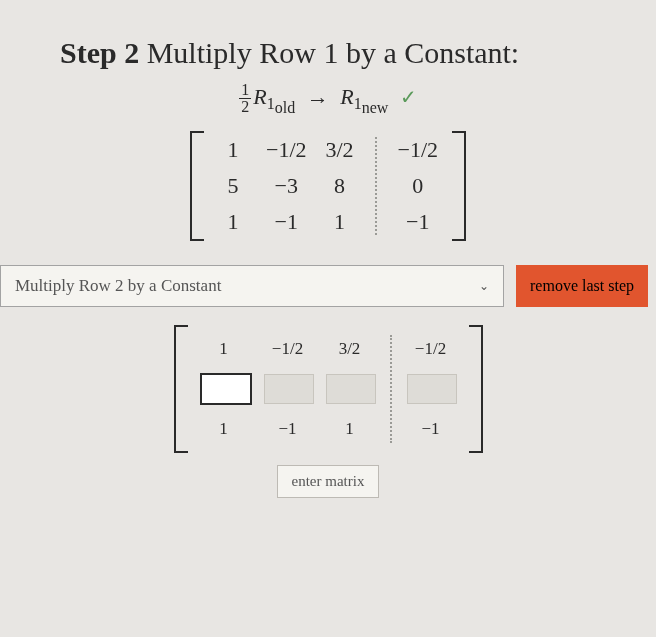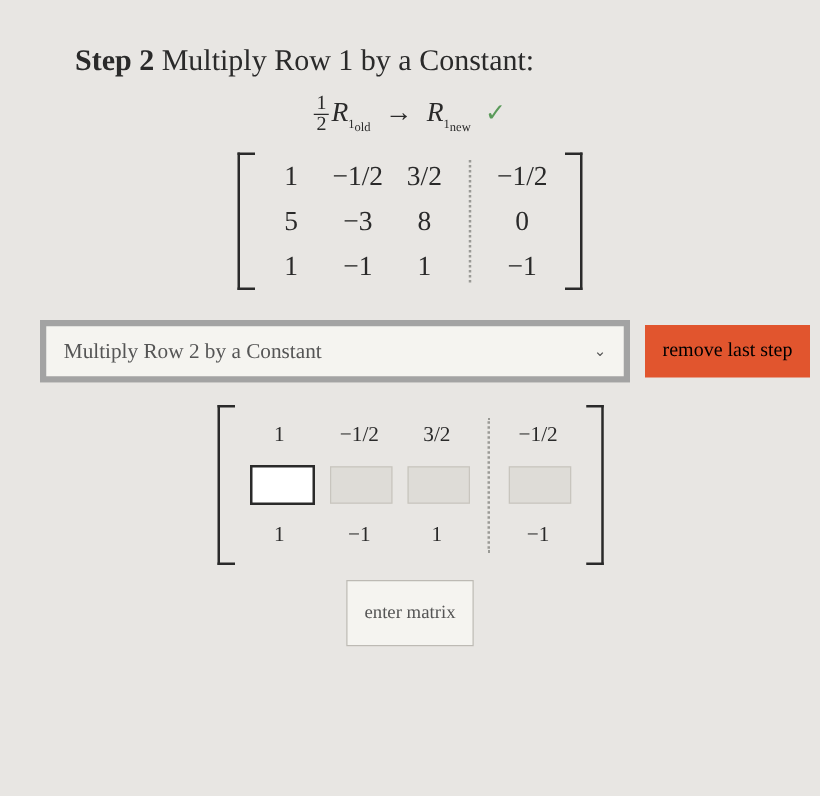--- a/index.html
+++ b/index.html
@@ -9,21 +9,21 @@
     font-family: Georgia, 'Times New Roman', serif;
     color: #2a2a2a;
     width: 656px;
     height: 637px;
     overflow: hidden;
   }
   .content {
     padding: 20px 30px 0 30px;
   }
   .step-header {
-    font-size: 24px;
+    font-size: 30px;
     margin: 16px 0 12px 30px;
   }
   .step-header .bold {
     font-weight: bold;
   }
   .operation-line {
     text-align: center;
     font-size: 22px;
     font-style: italic;
     margin: 8px 0 14px 0;
@@ -33,21 +33,21 @@
     display: inline-block;
     vertical-align: middle;
     text-align: center;
     font-style: normal;
     font-size: 16px;
     line-height: 1;
     margin-right: 2px;
   }
   .frac .num { display:block; border-bottom: 1.5px solid #2a2a2a; padding: 0 2px;}
   .frac .den { display:block; padding: 0 2px;}
-  .sub { font-size: 10px; font-style: normal; vertical-align: sub; }
+  .sub { font-size: 16px; font-style: normal; vertical-align: sub; }
   .check { color: #5a9a5a; font-style: normal; margin-left: 6px; font-size: 20px;}
   .arrow { font-style: normal; margin: 0 6px; }
 
   .matrix-wrap {
     display: flex;
     justify-content: center;
     margin: 10px 0 24px 0;
   }
   .matrix {
     display: flex;
@@ -92,29 +92,28 @@
   .controls-row {
     display: flex;
     align-items: center;
     gap: 12px;
     margin: 20px 0 12px 0;
     padding: 0 8px 0 0;
   }
   .select-box {
     flex: 1;
     background: #f5f4f0;
-    border: 5px solid #a3a3a3;
+    border: 1px solid #a3a3a3;
     padding: 10px 14px;
     font-size: 17px;
     color: #555;
     display: flex;
     justify-content: space-between;
     align-items: center;
     font-family: Georgia, serif;
-    margin-left: 32px;
   }
   .select-box .chev {
     font-size: 12px;
     color: #555;
   }
   .remove-btn {
     background: #e1552e;
     color: #000000;
     border: none;
     padding: 12px 14px;
@@ -158,21 +157,21 @@
   }
 
   .enter-row {
     display: flex;
     justify-content: center;
     margin-top: 12px;
   }
   .enter-btn {
     background: #f5f4f0;
     border: 1px solid #bdbab4;
-    padding: 17px 14px;
+    padding: 7px 14px;
     font-size: 15px;
     color: #555;
     font-family: Georgia, serif;
     cursor: pointer;
   }
 </style>
 </head>
 <body>
 
 <div class="content">

